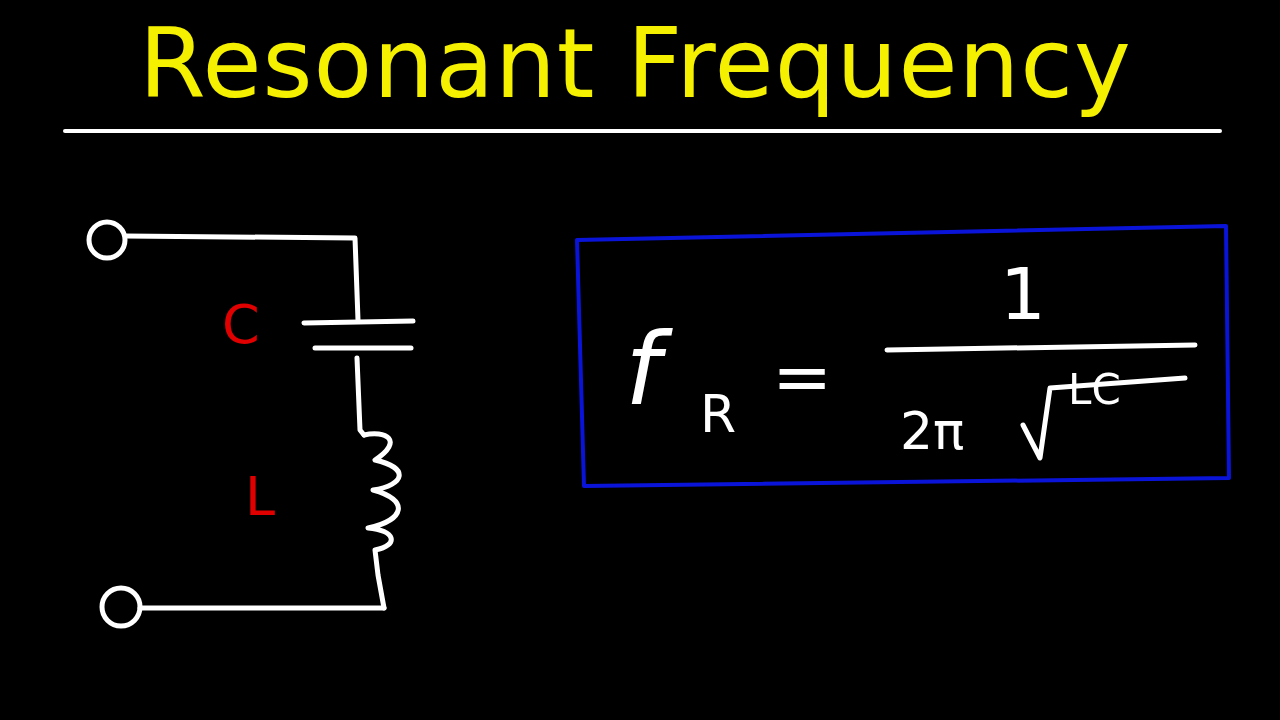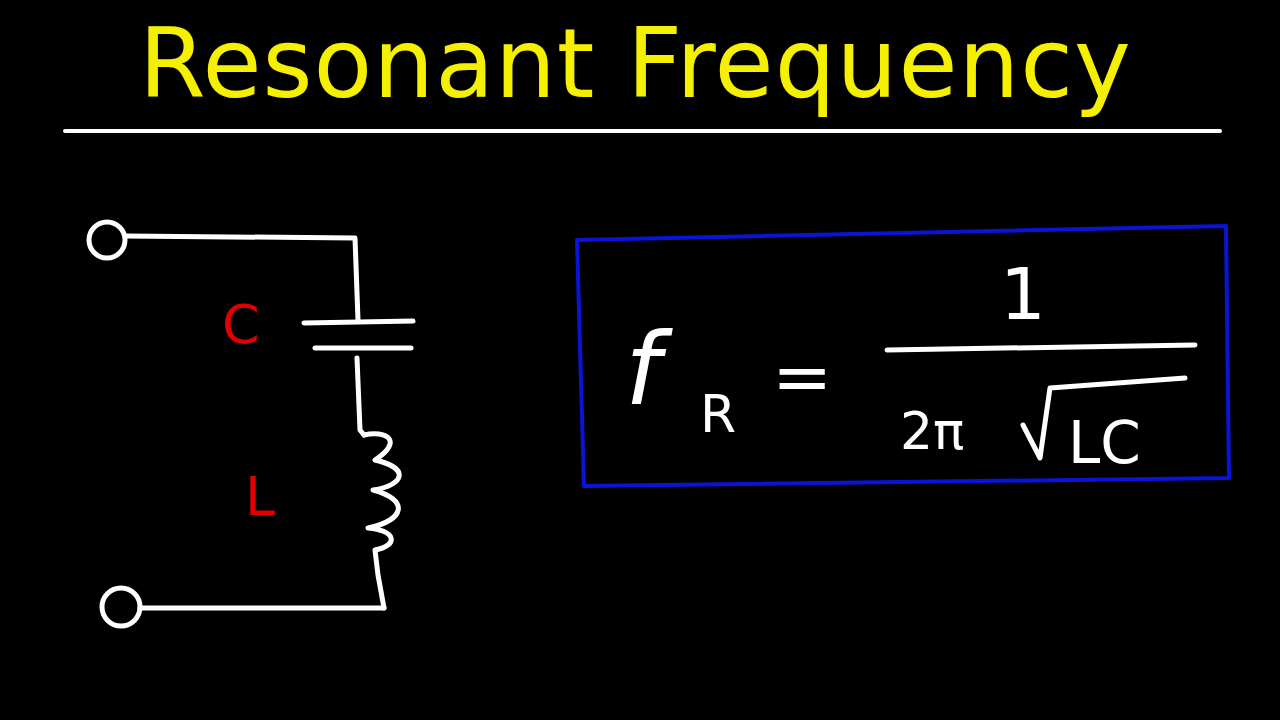--- a/index.html
+++ b/index.html
@@ -48,14 +48,14 @@
 
 <div class="lbl" style="left:222px; top:298px;">C</div>
 <div class="lbl" style="left:245px; top:470px;">L</div>
 
 <div style="position:absolute; left:0; top:0; color:#fff; font-family:'DejaVu Sans', sans-serif;">
   <span style="position:absolute; left:625px; top:320px; font-size:100px; font-style:italic; line-height:1;">f</span>
   <span style="position:absolute; left:700px; top:388px; font-size:52px; line-height:1;">R</span>
   <span style="position:absolute; left:772px; top:340px; font-size:72px; line-height:1;">=</span>
   <span style="position:absolute; left:1000px; top:258px; font-size:72px; line-height:1;">1</span>
   <span style="position:absolute; left:900px; top:405px; font-size:52px; line-height:1;">2π</span>
-  <span style="position:absolute; left:1068px; top:414px; font-size:58px; line-height:1;">LC</span>
+  <span style="position:absolute; left:1068px; top:369px; font-size:42px; line-height:1;">LC</span>
 </div>
 
 </body></html>

